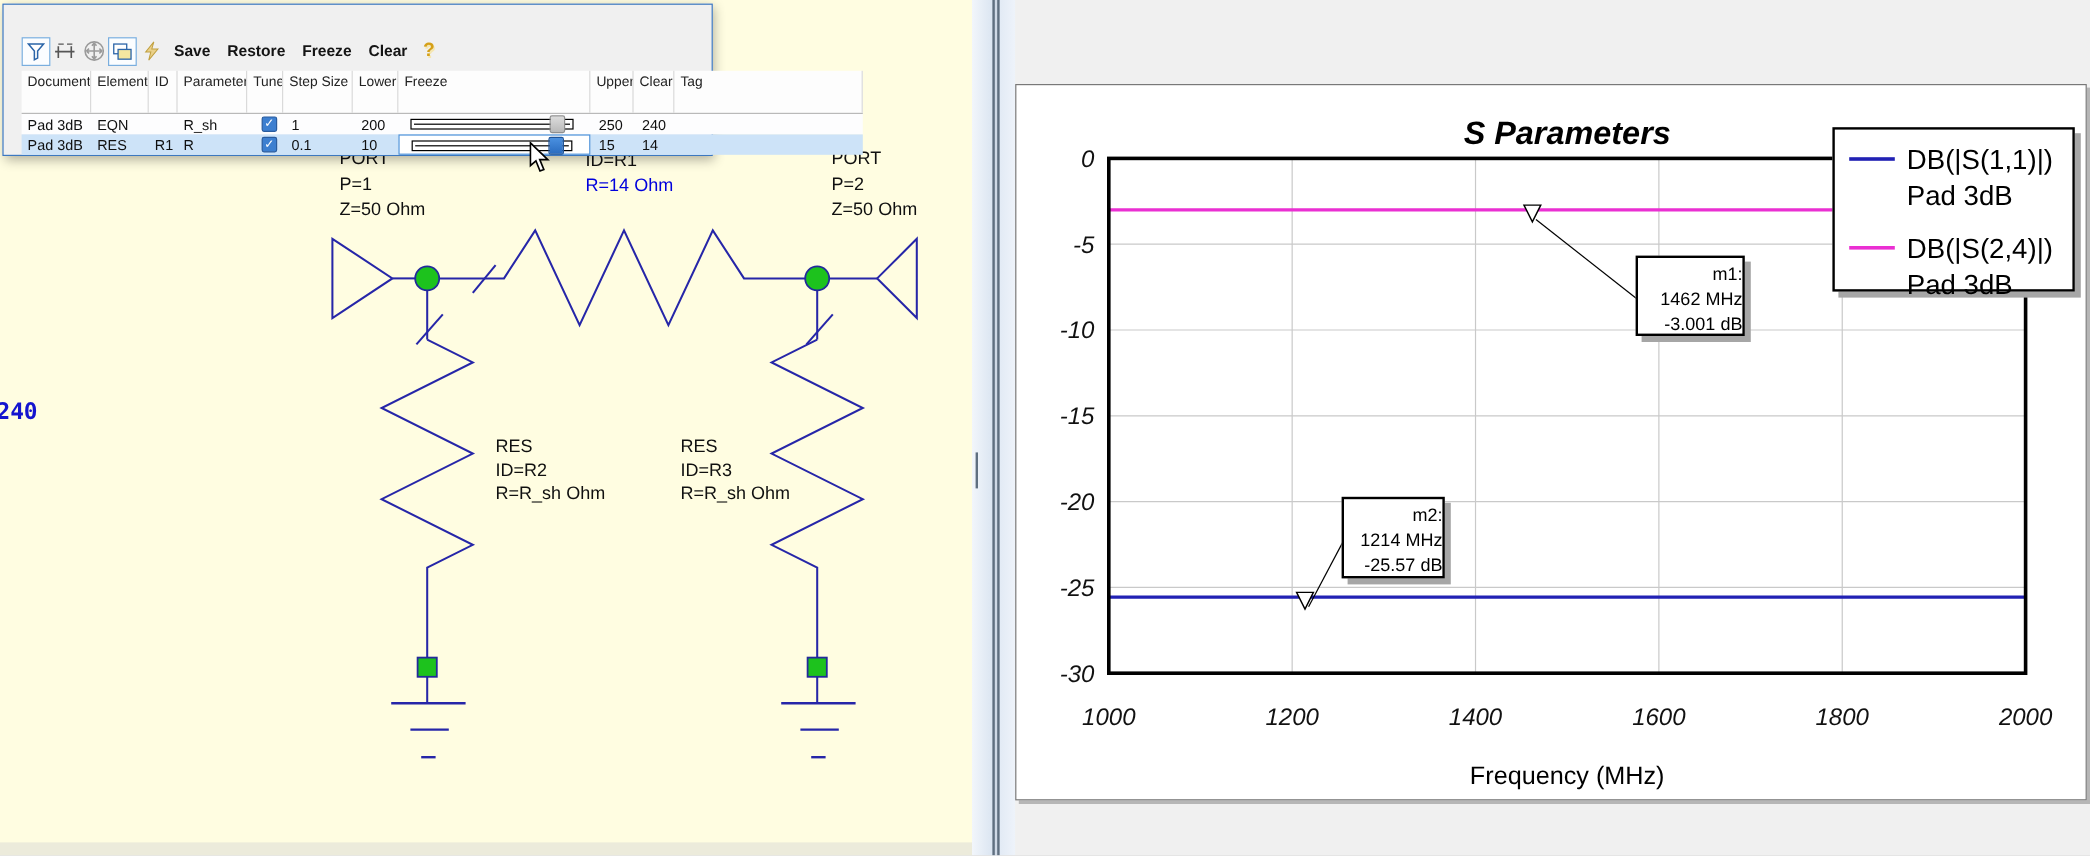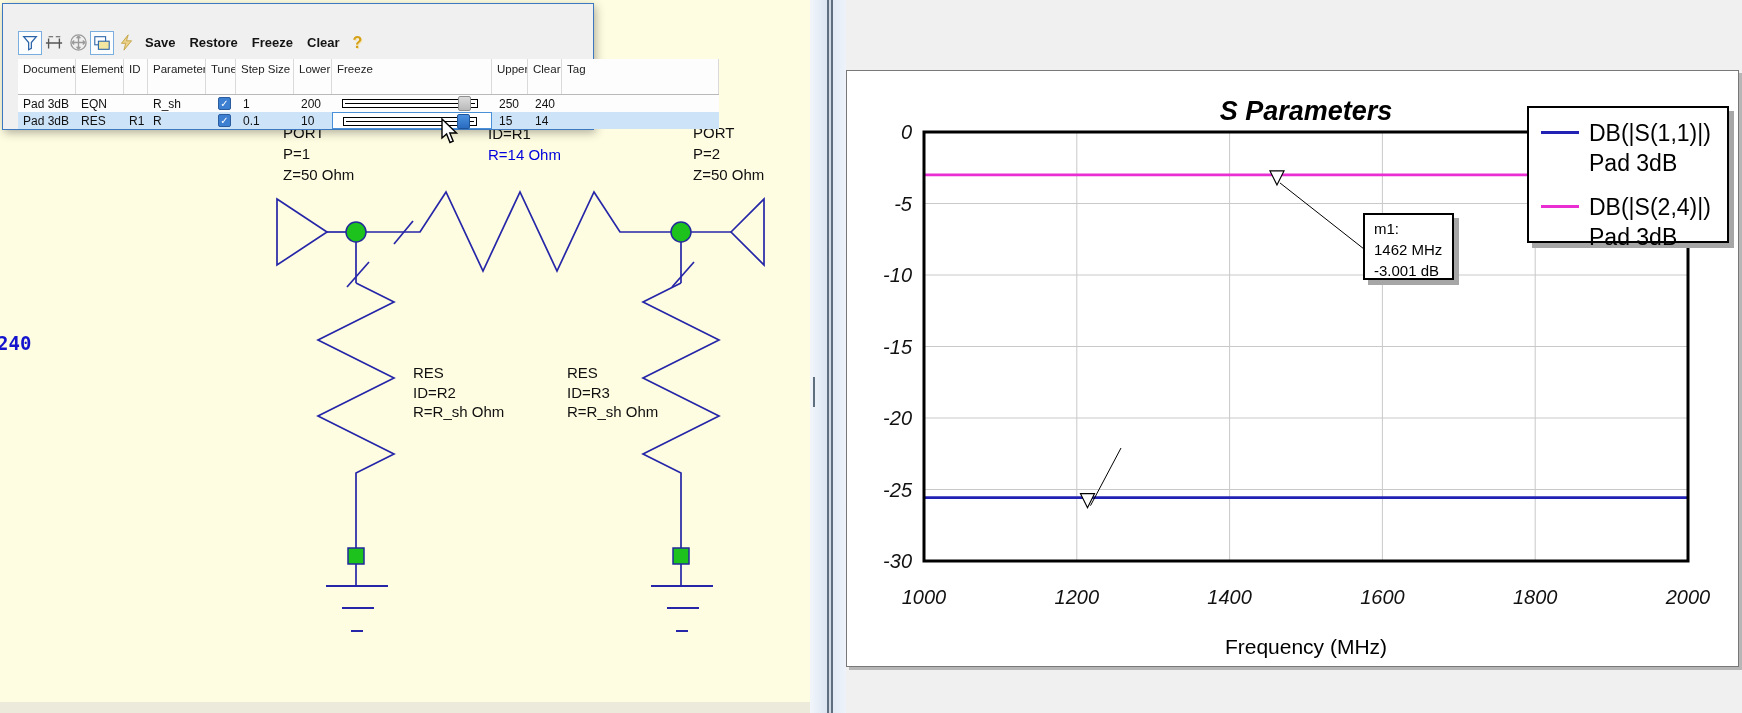--- a/index.html
+++ b/index.html
@@ -37,21 +37,21 @@
                       font-size:20px;fill:#111;}
 
   .legend{position:absolute;left:680px;top:9px;width:202px;height:137px;background:#fff;
           border:2px solid #000;box-shadow:5px 5px 0 #a6a6a6;padding:10px 0 0 12px;margin-top:26px;}
   .legend-entry{display:flex;align-items:flex-start;margin-bottom:14px;}
   .legend-swatch{width:38px;height:3px;margin:13px 10px 0 0;flex:none;}
   .legend-text{font-size:23px;line-height:30px;color:#000;}
 
   .marker-box{position:absolute;background:#fff;border:2px solid #000;
               box-shadow:5px 5px 0 #a6a6a6;font-size:15px;line-height:21px;
-              padding:3px 0 0 9px;color:#000;}
+              padding:3px 0 0 9px;color:#000;text-align:right;}
   .marker-box.m1{left:516px;top:142px;width:91px;height:67px;}
   .marker-box.m2{left:271px;top:343px;width:86px;height:68px;}
 
   
   .tuner{position:absolute;left:2px;top:3px;width:592px;height:127px;background:#f0f0f0;
          border:1px solid #3c78c0;box-shadow:2px 3px 9px rgba(0,0,0,.3);z-index:20;}
   .tuner-title{position:absolute;left:0;top:0;width:100%;height:22px;
                background:linear-gradient(180deg,#2f8ce9,#0f6ed6);color:#fff;
                font-size:12.5px;line-height:22px;padding-left:9px;}
   .tuner-close{position:absolute;right:2px;top:2px;width:22px;height:18px;background:#e04343;
@@ -194,20 +194,25 @@
           <div class="legend-swatch" style="background: rgb(234, 47, 210);"></div>
           <div class="legend-text"><span>DB(|S(2,4)|)</span><br><span>Pad 3dB</span></div>
         </div>
       </div>
 
       <div class="marker-box m1">
         <span>m1:</span><br>
         <span>1462 MHz</span><br>
         <span>-3.001 dB</span>
       </div>
+      <div class="marker-box m2">
+        <span>m2:</span><br>
+        <span>1214 MHz</span><br>
+        <span>-25.57 dB</span>
+      </div>
     </div>
   </div>
 
   <div class="tuner">
     <div class="tuner-toolbar">
       <div class="tbtn sel">
         <svg width="18" height="18" viewBox="0 0 20 20">
             <path d="M3 3 H17 L11.5 9.5 V16 L8.5 17.5 V9.5 Z" fill="#fff" stroke="#2a64a8" stroke-width="1.4"></path>
           </svg>
       </div>

